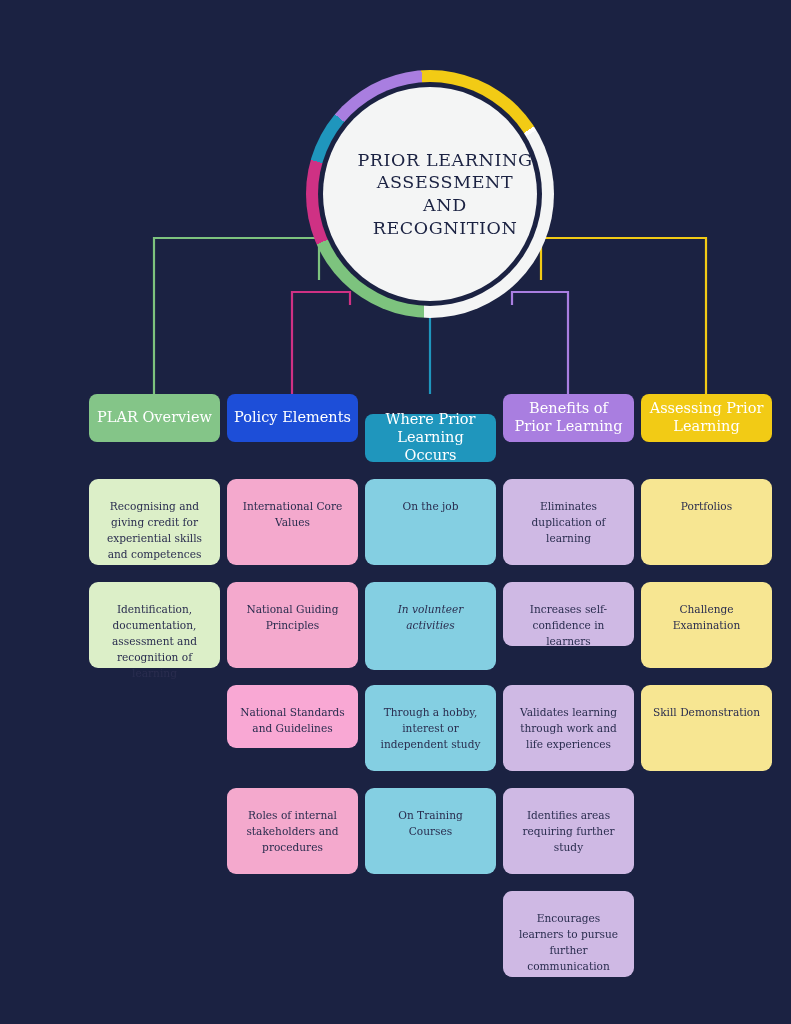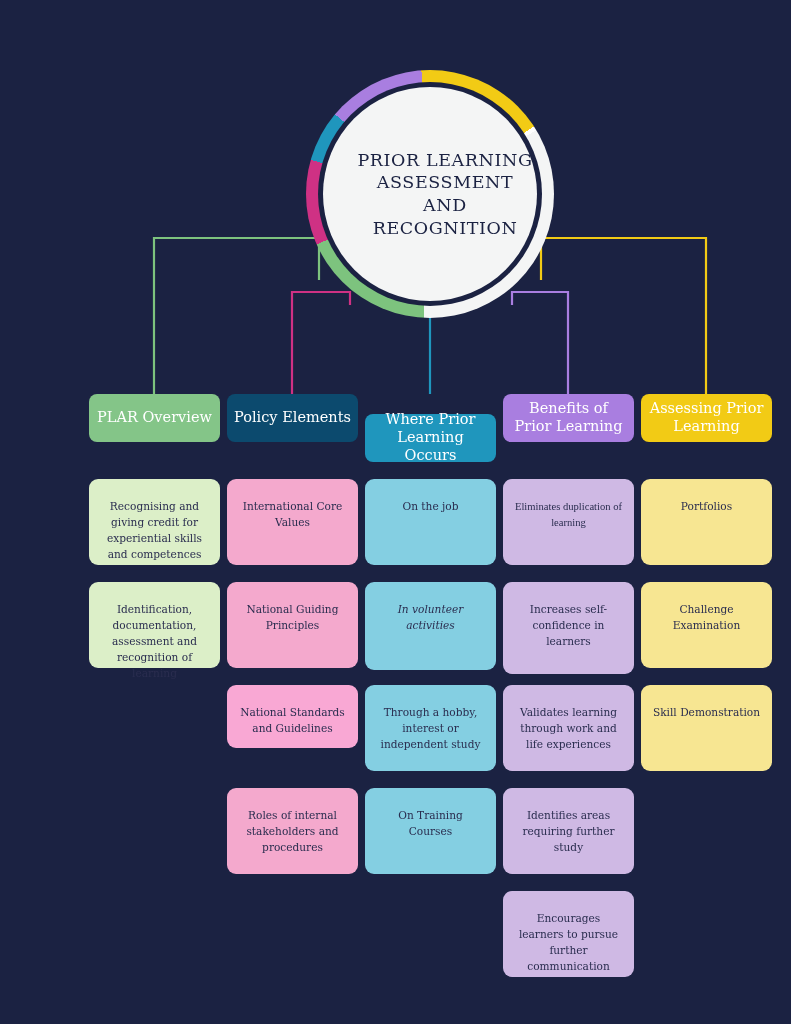--- a/index.html
+++ b/index.html
@@ -131,21 +131,21 @@
   <div id="nodes">
       <div class="header-card" style="left: 89px; top: 394px; width: 131px; height: 48px; background: rgb(132, 197, 136);">
         <span>PLAR Overview</span>
       </div>
       <div class="leaf-card" style="left: 89px; top: 462px; width: 131px; height: 86px; background: rgb(220, 239, 200);">
         <span>Recognising and giving credit for experiential skills and competences</span>
       </div>
       <div class="leaf-card" style="left: 89px; top: 565px; width: 131px; height: 86px; background: rgb(220, 239, 200);">
         <span>Identification, documentation, assessment and recognition of learning</span>
       </div>
-      <div class="header-card" style="left: 227px; top: 394px; width: 131px; height: 48px; background: #0c4a6e;">
+      <div class="header-card" style="left: 227px; top: 394px; width: 131px; height: 48px; background: #1d4ed8;">
         <span>Policy Elements</span>
       </div>
       <div class="leaf-card" style="left: 227px; top: 462px; width: 131px; height: 86px; background: rgb(244, 169, 205);">
         <span>International Core Values</span>
       </div>
       <div class="leaf-card" style="left: 227px; top: 565px; width: 131px; height: 86px; background: rgb(244, 169, 205);">
         <span>National Guiding Principles</span>
       </div>
       <div class="leaf-card" style="left: 227px; top: 668px; width: 131px; height: 63px; background: #f9a8d4;">
         <span>National Standards and Guidelines</span>
@@ -164,24 +164,24 @@
       </div>
       <div class="leaf-card" style="left: 365px; top: 668px; width: 131px; height: 86px; background: rgb(132, 207, 226);">
         <span>Through a hobby, interest or independent study</span>
       </div>
       <div class="leaf-card" style="left: 365px; top: 771px; width: 131px; height: 86px; background: rgb(132, 207, 226);">
         <span>On Training Courses</span>
       </div>
       <div class="header-card" style="left: 503px; top: 394px; width: 131px; height: 48px; background: rgb(169, 126, 224);">
         <span>Benefits of Prior Learning</span>
       </div>
-      <div class="leaf-card" style="left: 503px; top: 462px; width: 131px; height: 86px; background: rgb(207, 185, 228); font-family: Liberation Serif, serif;">
+      <div class="leaf-card" style="left: 503px; top: 462px; width: 131px; height: 86px; background: rgb(207, 185, 228);">
         <span>Eliminates duplication of learning</span>
       </div>
-      <div class="leaf-card" style="left: 503px; top: 565px; width: 131px; height: 92px; background: rgb(207, 185, 228);">
+      <div class="leaf-card" style="left: 503px; top: 565px; width: 131px; height: 64px; background: rgb(207, 185, 228);">
         <span>Increases  self-confidence in learners</span>
       </div>
       <div class="leaf-card" style="left: 503px; top: 668px; width: 131px; height: 86px; background: rgb(207, 185, 228);">
         <span>Validates learning through work and life experiences</span>
       </div>
       <div class="leaf-card" style="left: 503px; top: 771px; width: 131px; height: 86px; background: rgb(207, 185, 228);">
         <span>Identifies areas requiring further study</span>
       </div>
       <div class="leaf-card" style="left: 503px; top: 874px; width: 131px; height: 86px; background: rgb(207, 185, 228);">
         <span>Encourages learners to pursue further communication</span>

